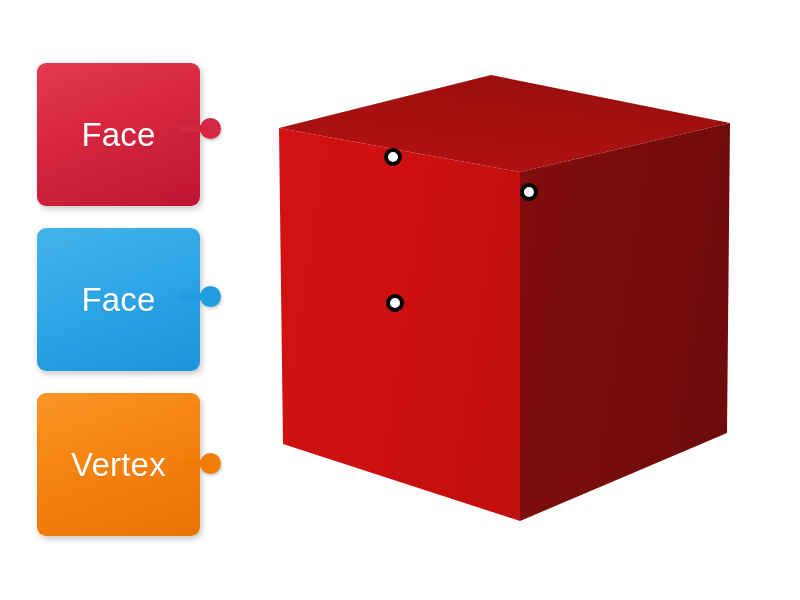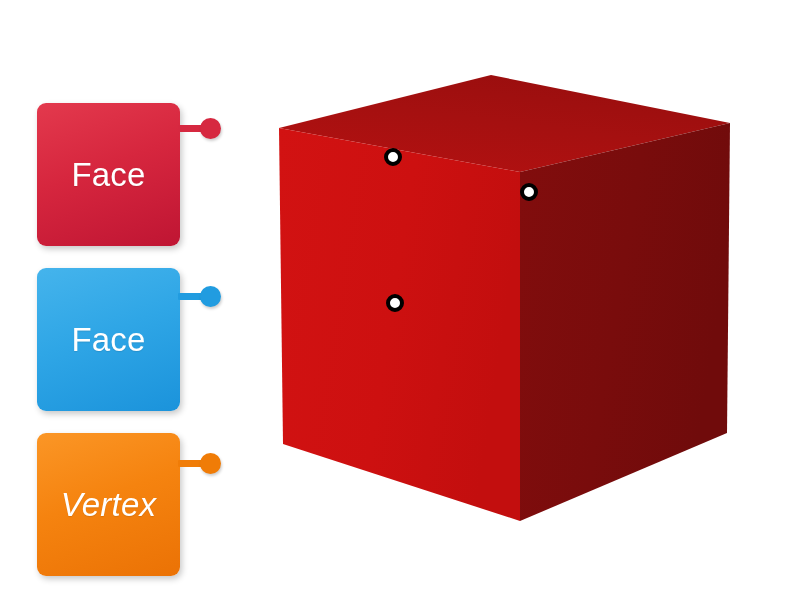--- a/index.html
+++ b/index.html
@@ -21,31 +21,30 @@
   }
 
   
   .label-group {
     position: absolute;
     left: 0;
     top: 0;
   }
   .label-card {
     position: absolute;
-    width: 143px;
+    width: 163px;
     height: 143px;
     border-radius: 9px;
     box-sizing: border-box;
     display: flex;
     align-items: center;
     justify-content: center;
     box-shadow: 2px 3px 6px rgba(0,0,0,0.22);
     user-select: none;
     cursor: pointer;
-    margin-top: 40px;
   }
   .label-card .label-text {
     color: #ffffff;
     font-size: 33px;
     line-height: 1;
     font-weight: 400;
     letter-spacing: 0.2px;
     text-align: center;
     padding: 0 6px;
     text-shadow: 0 1px 1px rgba(0,0,0,0.10);
@@ -58,21 +57,20 @@
   }
   .card-edge {
     left: 37px;
     top: 228px;
     background: linear-gradient(160deg, #45B4EC 0%, #2FA6E6 45%, #1B93DB 100%);
   }
   .card-vertex {
     left: 37px;
     top: 393px;
     background: linear-gradient(160deg, #FB9626 0%, #F5830F 45%, #EB7205 100%);
-    font-style: italic;
   }
 
   
   .connector-line {
     position: absolute;
     height: 7px;
     border-radius: 1px;
   }
   .connector-dot {
     position: absolute;

